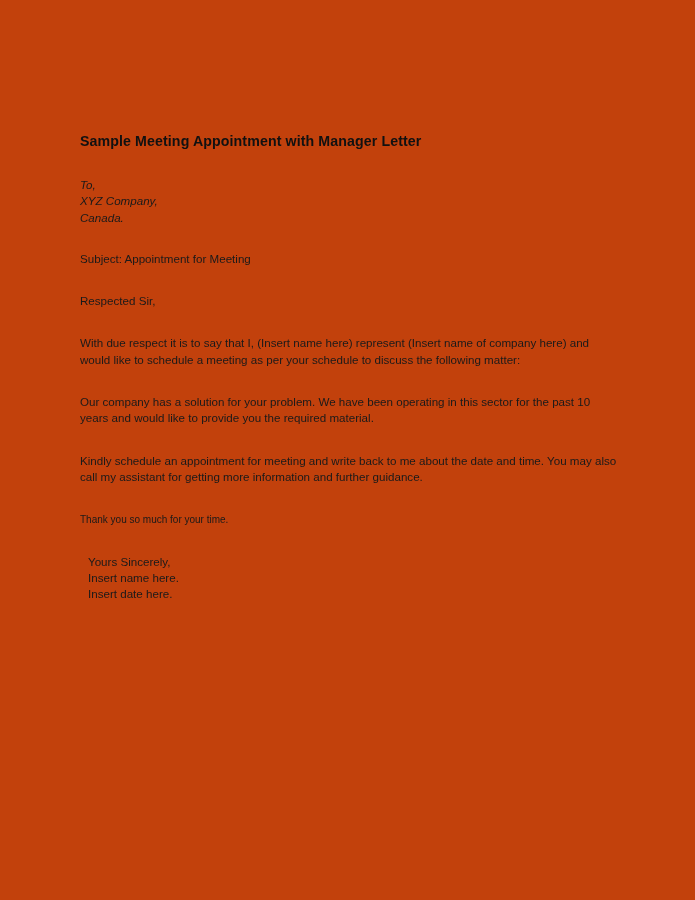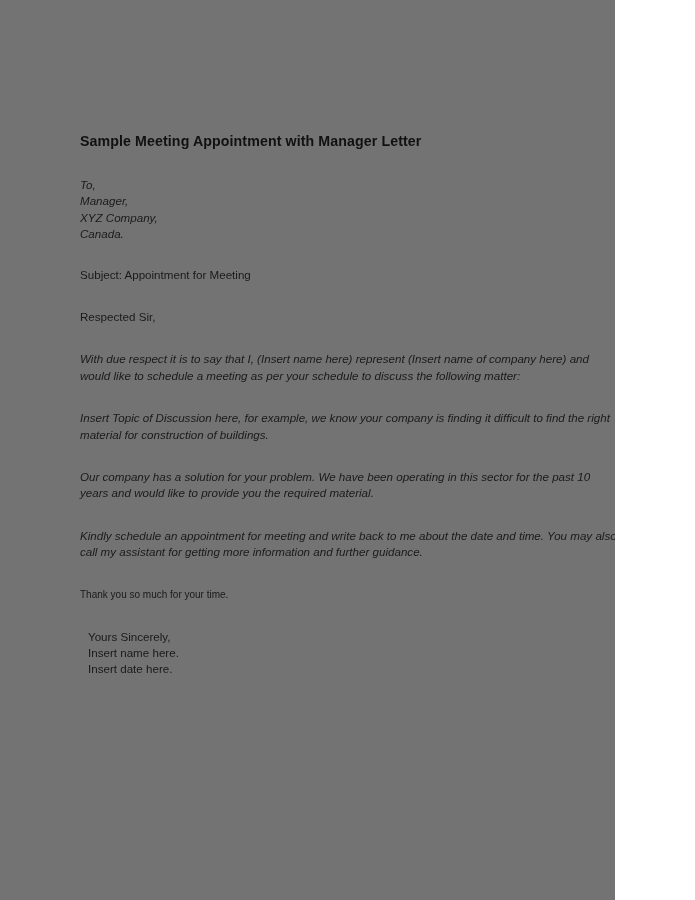--- a/index.html
+++ b/index.html
@@ -3,23 +3,23 @@
 <meta charset="utf-8">
 <style>
   html, body {
     margin: 0;
     padding: 0;
     background: #ffffff;
   }
 
   .page {
     position: relative;
-    width: 615px;
+    width: 695px;
     height: 900px;
-    background: #737373;
+    background: #c2410c;
     overflow: hidden;
     font-family: "Liberation Sans", sans-serif;
     color: #1a1a1a;
     -webkit-font-smoothing: antialiased;
   }
 
   .letter {
     position: absolute;
     left: 80px;
     top: 132px;
@@ -59,21 +59,20 @@
     color: #1a1a1a;
     margin: 0 0 26px 0;
   }
 
   .body-paragraph {
     font-size: 11.6px;
     line-height: 16.4px;
     color: #1a1a1a;
     margin: 0 0 26px 0;
     text-align: left;
-    font-style: italic;
   }
 
   .thanks-line {
     font-size: 10px;
     line-height: 16.2px;
     color: #1a1a1a;
     margin: 16px 0 26px 0;
   }
 
   .signoff-block {
@@ -89,32 +88,30 @@
 </head>
 <body>
 
 <div class="page">
   <div class="letter">
 
     <h1 class="letter-title">Sample Meeting Appointment with Manager Letter</h1>
 
     <div class="address-block">
       <div class="address-line">To,</div>
-      <div class="address-line">Manager,</div>
       <div class="address-line">XYZ Company,</div>
       <div class="address-line">Canada.</div>
     </div>
 
     <div class="subject-line">Subject: Appointment for Meeting</div>
 
     <div class="salutation">Respected Sir,</div>
 
     <p class="body-paragraph">With due respect it is to say that I, (Insert name here) represent (Insert name of company here) and would like to schedule a meeting as per your schedule to discuss the following matter:</p>
 
-    <p class="body-paragraph">Insert Topic of Discussion here, for example, we know your company is finding it difficult to find the right material for construction of buildings.</p>
 
     <p class="body-paragraph">Our company has a solution for your problem. We have been operating in this sector for the past 10 years and would like to provide you the required material.</p>
 
     <p class="body-paragraph">Kindly schedule an appointment for meeting and write back to me about the date and time. You may also call my assistant for getting more information and further guidance.</p>
 
     <div class="thanks-line">Thank you so much for your time.</div>
 
     <div class="signoff-block">
       <div class="signoff-line">Yours Sincerely,</div>
       <div class="signoff-line">Insert name here.</div>

